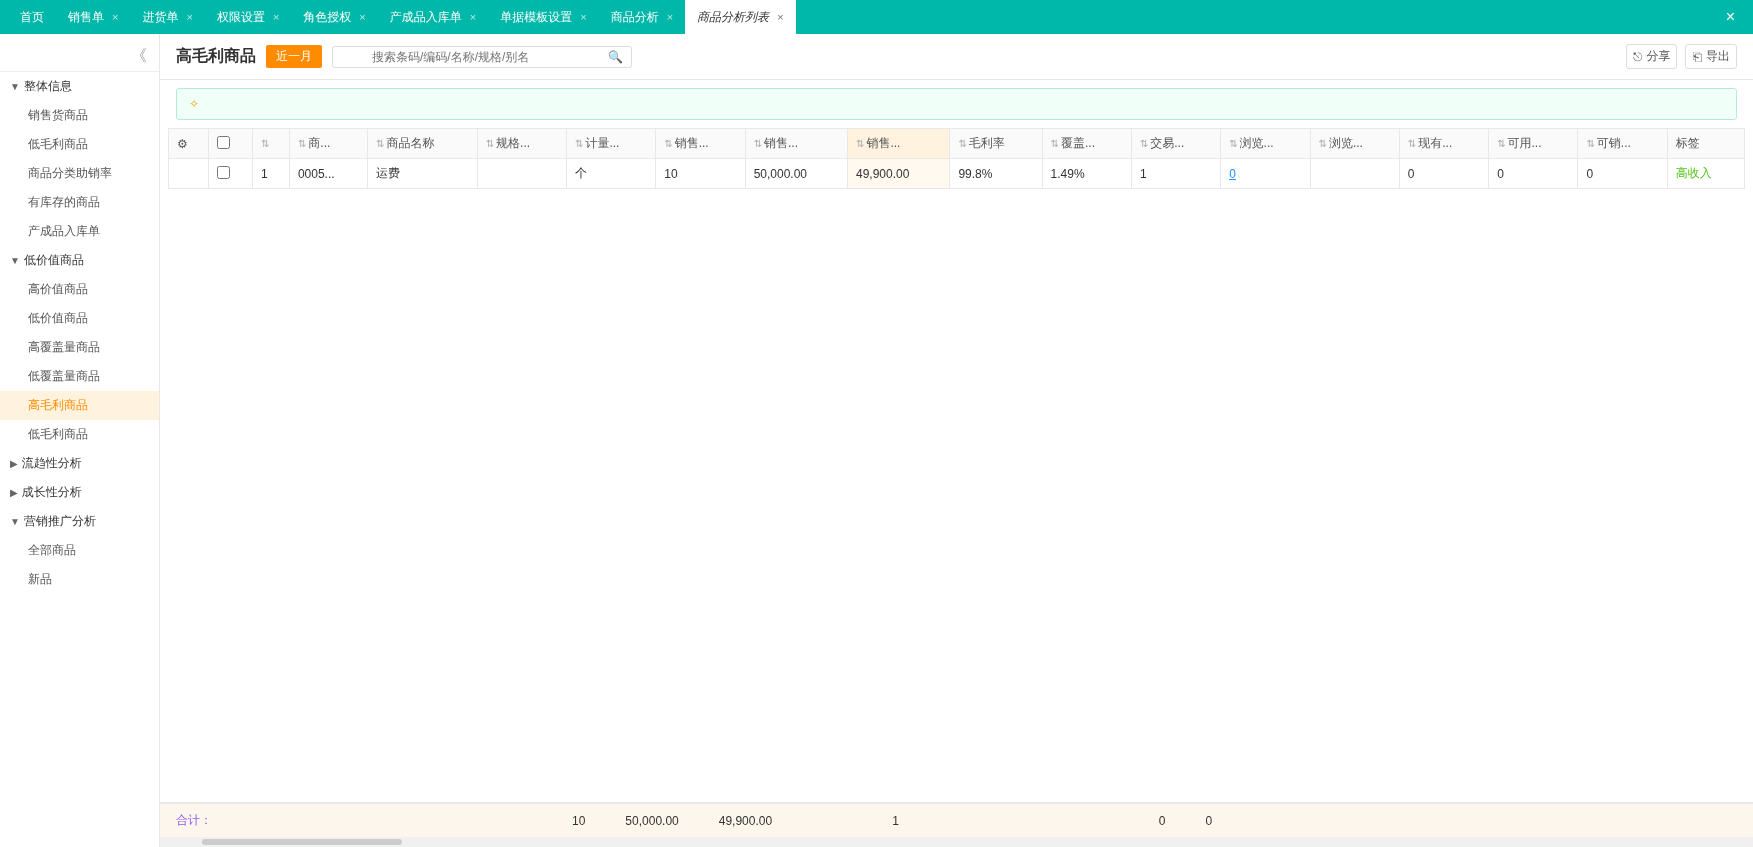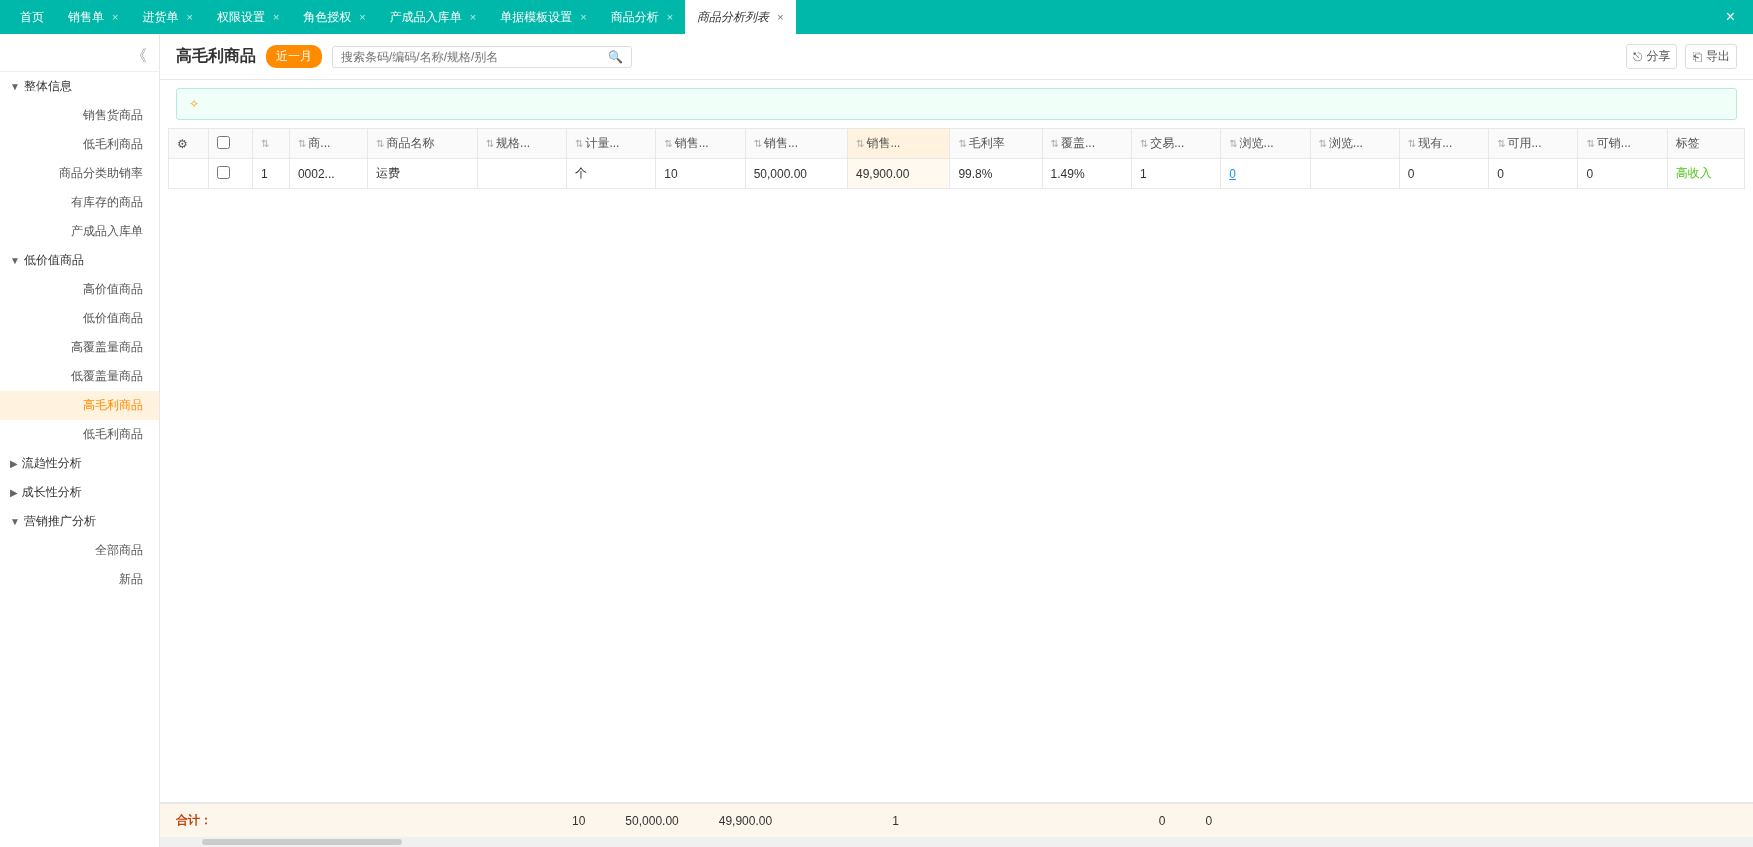--- a/index.html
+++ b/index.html
@@ -74,21 +74,20 @@
       margin-right: 4px;
       font-size: 10px;
       color: #666;
     }
     .sidebar-item {
       padding: 6px 16px 6px 28px;
       cursor: pointer;
       color: #555;
       font-size: 12px;
       white-space: nowrap;
-      text-align: right;
     }
     .sidebar-item.active {
       background: #fff3e0;
       color: #ff8c00;
       font-weight: 500;
     }
 
     
     .content-area {
       flex: 1;
@@ -108,40 +107,41 @@
     .content-header .page-title {
       font-size: 16px;
       font-weight: bold;
       color: #333;
     }
     .content-header .filter-btn {
       background: #ff8c00;
       color: white;
       border: none;
       padding: 3px 10px;
-      border-radius: 10px;
+      border-radius: 2px;
       cursor: pointer;
       font-size: 12px;
     }
     .content-header .search-box {
       display: flex;
       align-items: center;
       border: 1px solid #ddd;
       border-radius: 3px;
       padding: 3px 8px;
       background: white;
       flex: 1;
       max-width: 300px;
     }
     .content-header .search-box input {
       border: none;
       outline: none;
       font-size: 12px;
       width: 100%;
       color: #999;
+      margin-left: 31px;
     }
     .content-header .action-btns {
       margin-left: auto;
       display: flex;
       gap: 8px;
     }
     .action-btn {
       display: flex;
       align-items: center;
       gap: 4px;
@@ -217,21 +217,21 @@
 
     
     .table-footer {
       background: #fdf6ec;
       border-top: 2px solid #e8e8e8;
       padding: 8px 16px;
       display: flex;
       align-items: center;
       gap: 40px;
     }
-    .footer-label { color: #c2410c; font-weight: 700; }
+    .footer-label { color: #8b5cf6; font-weight: 400; }
     .footer-val { color: #333; }
 
     
     .horizontal-scrollbar {
       height: 10px;
       background: #f0f0f0;
       display: flex;
       align-items: center;
       padding: 0 2px;
     }
@@ -463,21 +463,21 @@
             <th>
                 <div class="col-inner">标签</div>
               </th>
           </tr>
         </thead>
         <tbody id="table-body">
         <tr>
       <td></td>
       <td><input type="checkbox" style=""></td>
       <td>1</td>
-      <td>0002...</td>
+      <td>0005...</td>
       <td>运费</td>
       <td></td>
       <td>个</td>
       <td>10</td>
       <td>50,000.00</td>
       <td style="background:#fff9f0;">49,900.00</td>
       <td>99.8%</td>
       <td>1.49%</td>
       <td>1</td>
       <td><span class="link-cell">0</span></td>

